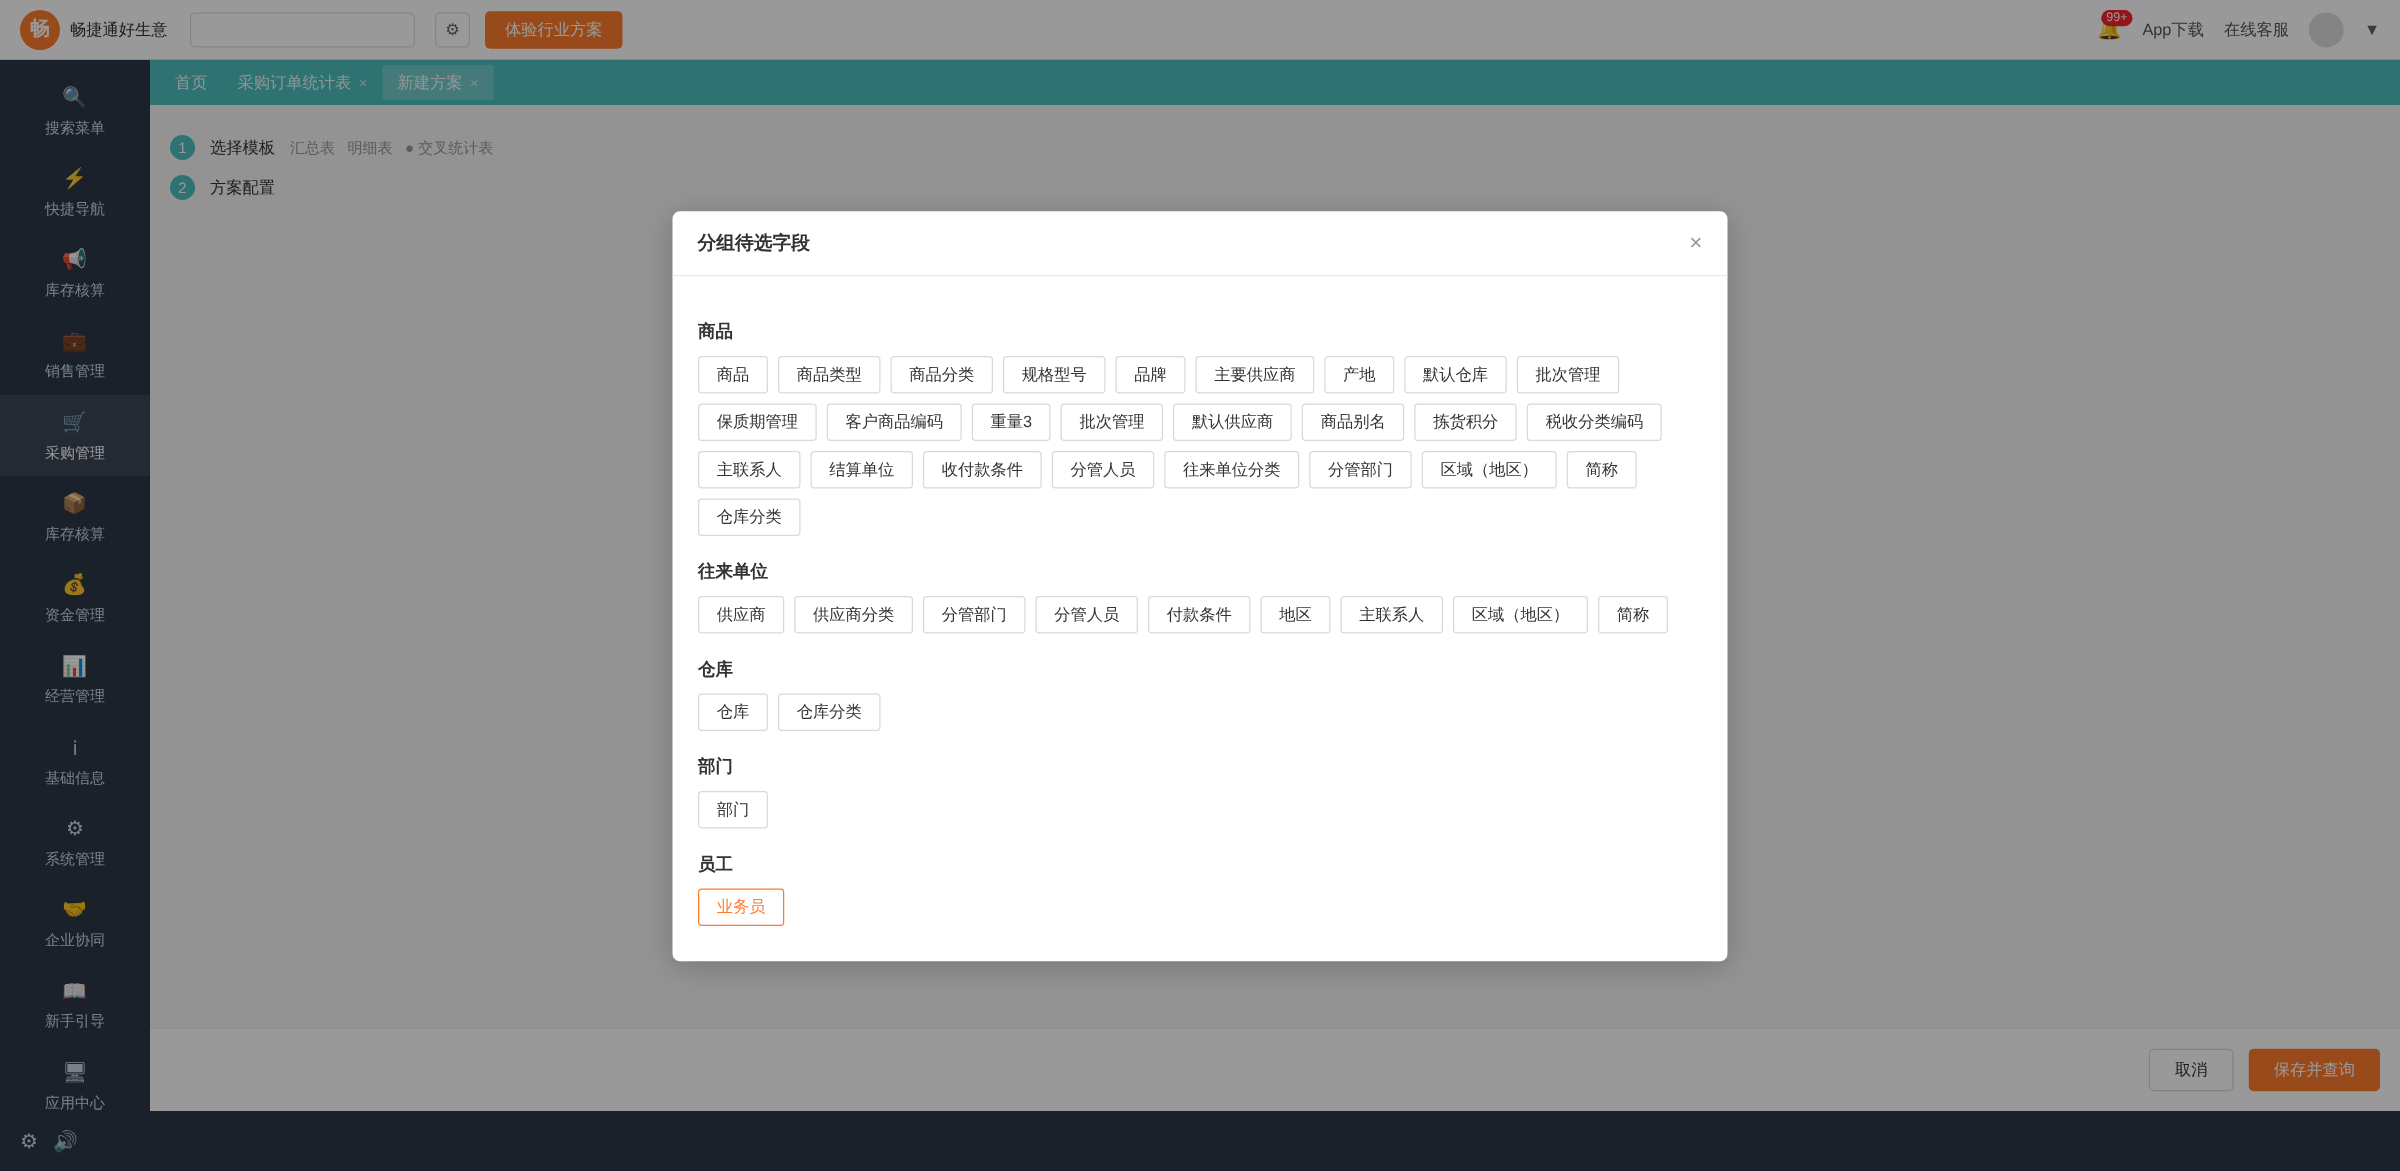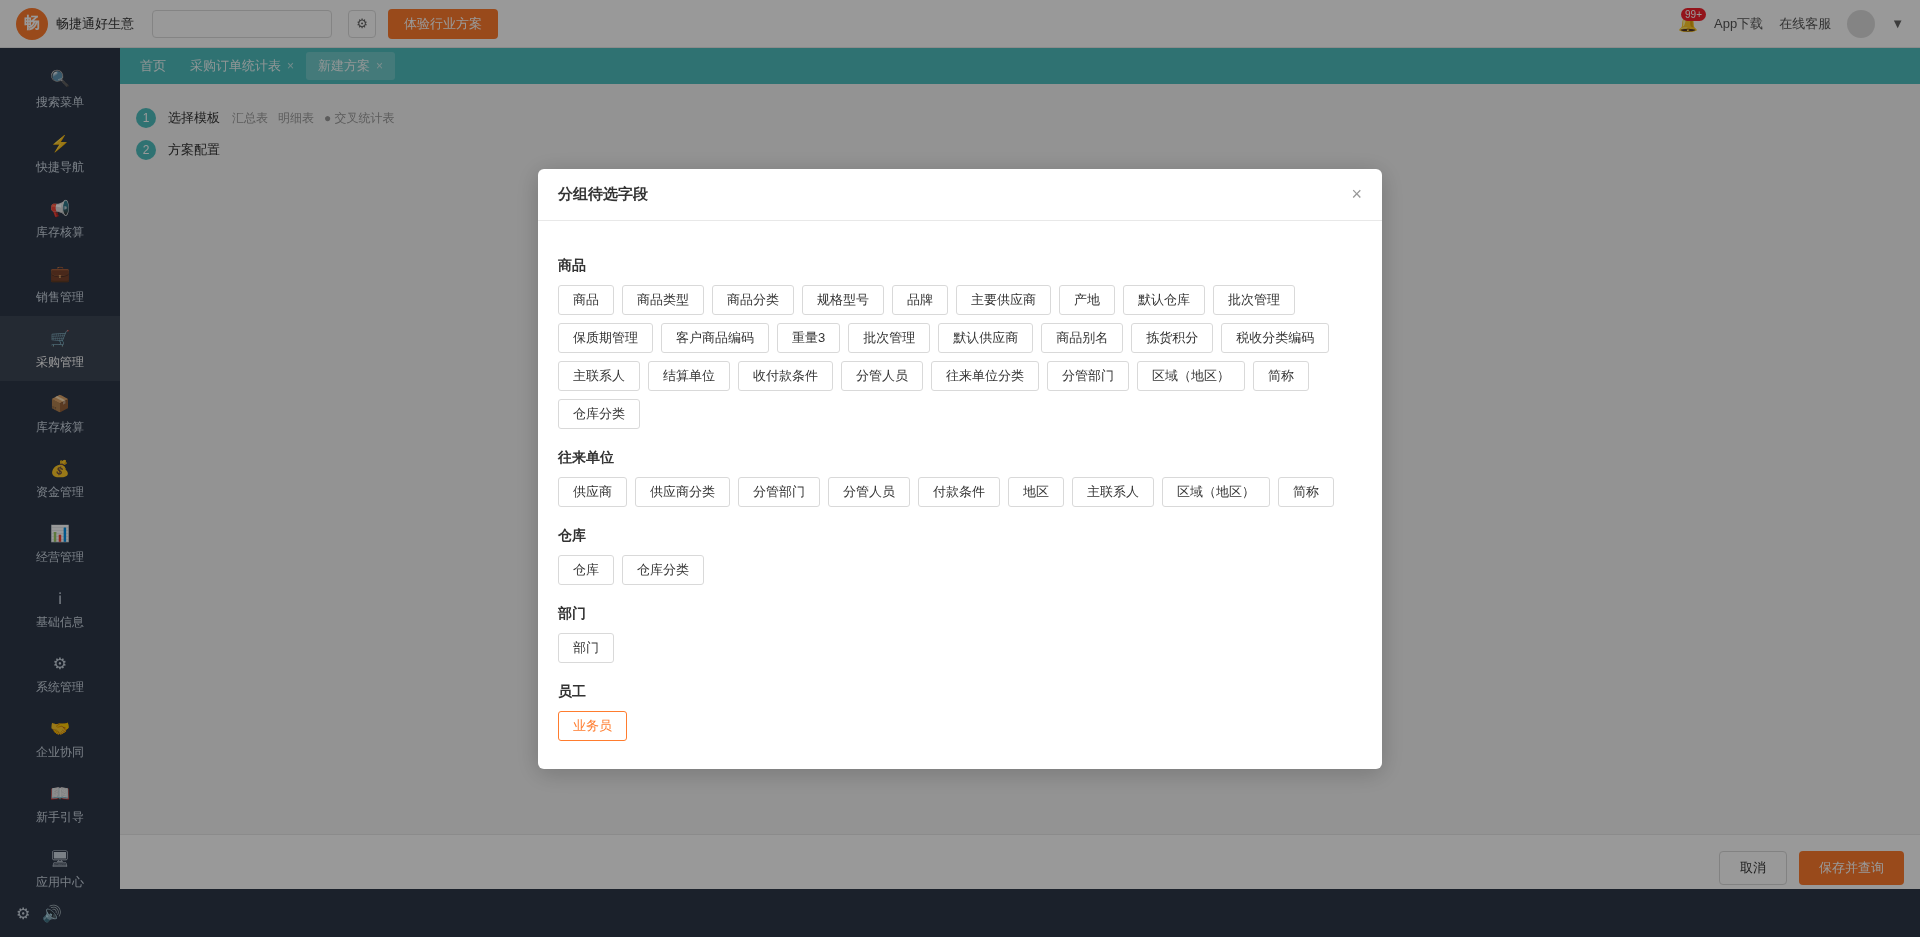--- a/index.html
+++ b/index.html
@@ -243,21 +243,21 @@
     .field-tag.orange { color: #ff7c2e; border-color: #ff7c2e; }
 
     
     .page-actions {
       display: flex;
       justify-content: flex-end;
       gap: 12px;
       padding: 16px;
       background: #fff;
       position: fixed;
-      bottom: 36px; left: 120px; right: 0;
+      bottom: 48px; left: 120px; right: 0;
       border-top: 1px solid #e8e8e8;
       z-index: 90;
     }
     .btn-default {
       padding: 7px 20px;
       border: 1px solid #d9d9d9;
       border-radius: 4px;
       background: #fff;
       cursor: pointer;
       font-size: 13px;

